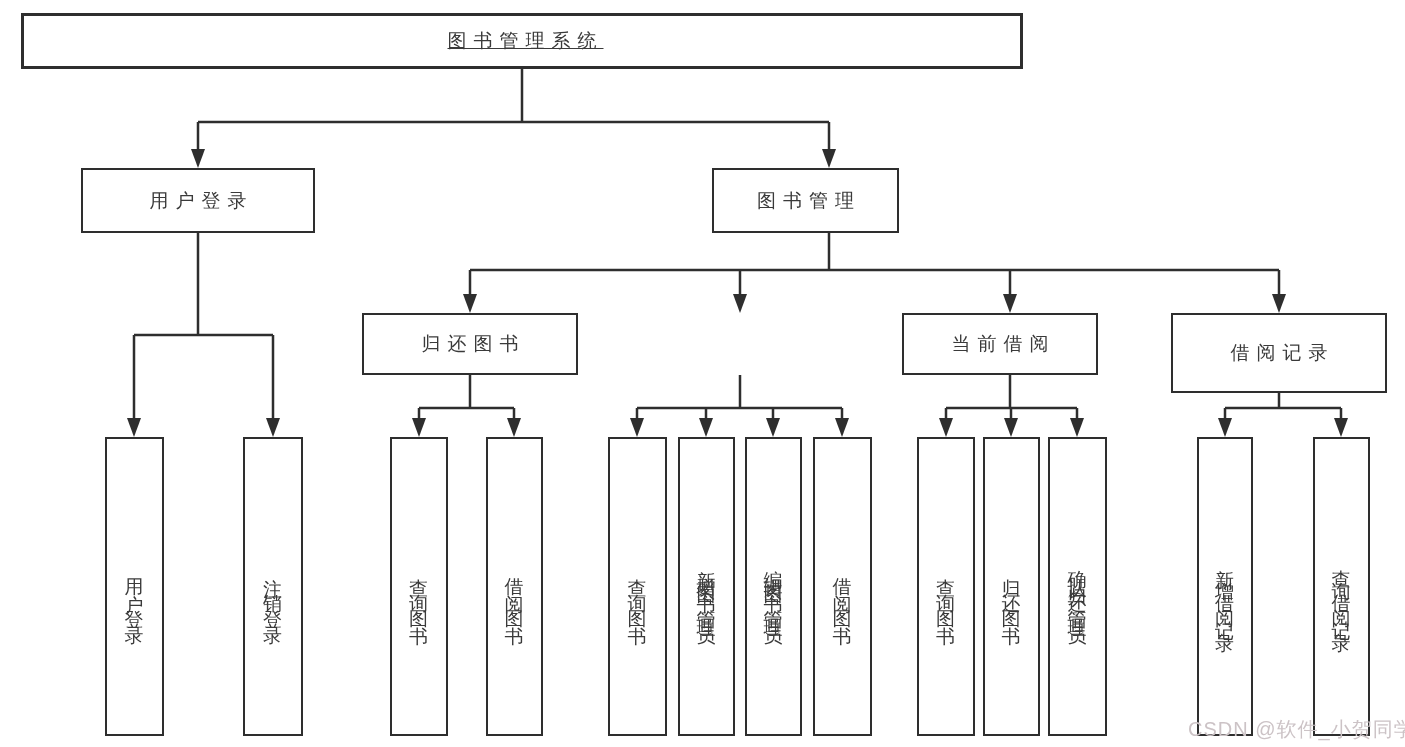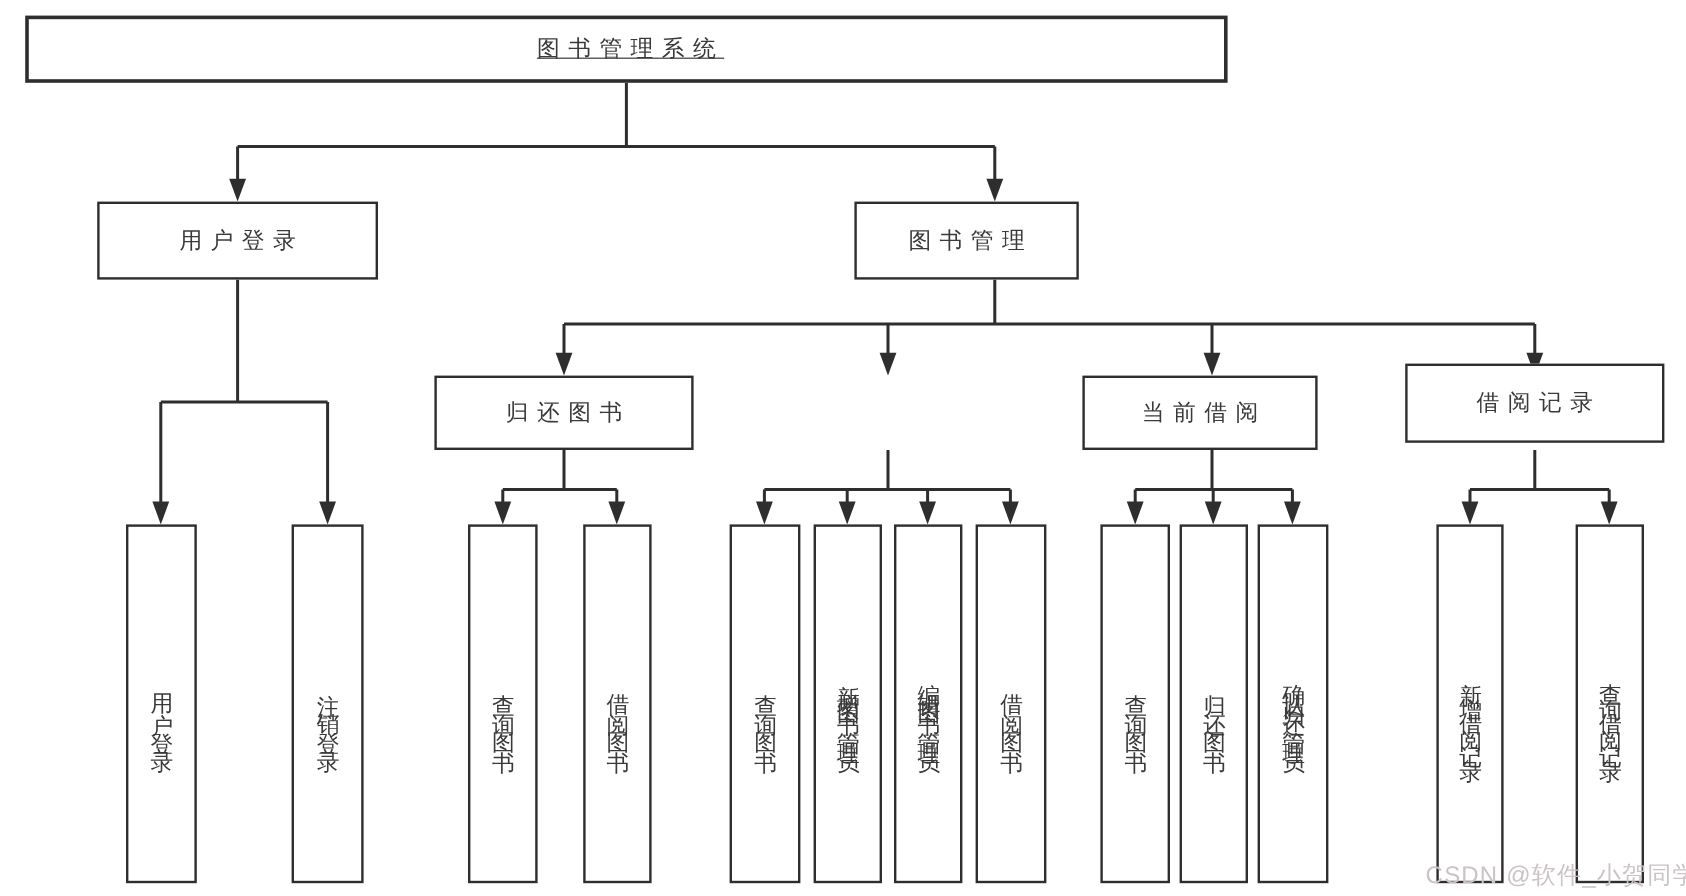--- a/index.html
+++ b/index.html
@@ -88,21 +88,21 @@
   <div class="box hbox" style="left:712px;top:168px;width:187px;height:65px">
     <span>图书管理</span>
   </div>
 
   <div class="box hbox" style="left:362px;top:313px;width:216px;height:62px">
     <span>归还图书</span>
   </div>
   <div class="box hbox" style="left:902px;top:313px;width:196px;height:62px">
     <span>当前借阅</span>
   </div>
-  <div class="box hbox" style="left:1171px;top:303px;width:216px;height:66px">
+  <div class="box hbox" style="left:1171px;top:313px;width:216px;height:80px">
     <span>借阅记录</span>
   </div>
 
   <div class="box vbox ls4" style="left:105px;top:437px;width:59px;height:299px">
     <span>用户登录</span>
   </div>
   <div class="box vbox ls4" style="left:243px;top:437px;width:60px;height:299px">
     <span>注销登录</span>
   </div>
 

